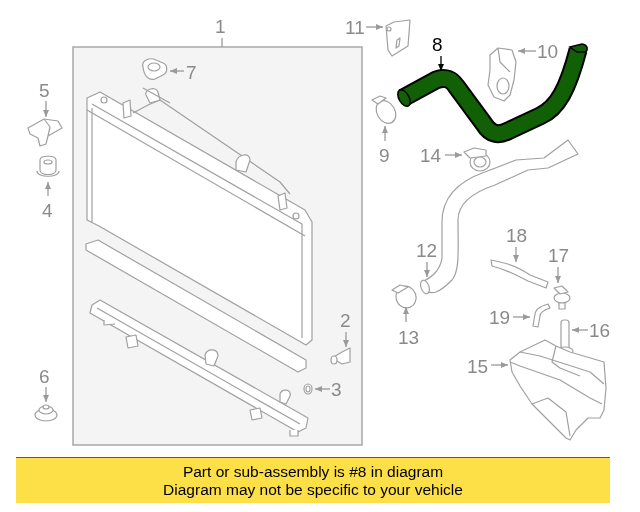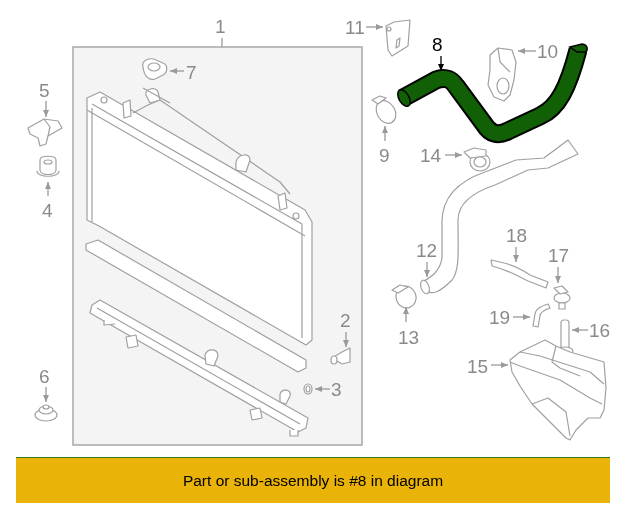--- a/index.html
+++ b/index.html
@@ -3,21 +3,21 @@
 <meta charset="utf-8">
 <style>
   html, body { margin:0; padding:0; background:#ffffff; }
   body { width:640px; height:512px; position:relative; overflow:hidden; font-family:"Liberation Sans", sans-serif; }
   #diagram { position:absolute; left:0; top:0; width:640px; height:512px; }
   .lbl { font-family:"Liberation Sans", sans-serif; font-size:19px; fill:#8a8a8a; }
   .lbl-active { fill:#000000; }
   .ln { stroke:#9a9a9a; stroke-width:1.3; fill:none; }
   .part { stroke:#a0a0a0; stroke-width:1.2; fill:#ffffff; stroke-linejoin:round; }
   .part-nofill { stroke:#a0a0a0; stroke-width:1.2; fill:none; stroke-linejoin:round; }
-  #banner { position:absolute; left:16px; top:457px; width:594px; height:45px; background:#eab308; border-top:1px solid #2f7a22; display:flex; flex-direction:column; align-items:center; justify-content:center; }
+  #banner { position:absolute; left:16px; top:457px; width:594px; height:45px; background:#fde047; border-top:1px solid #2f7a22; display:flex; flex-direction:column; align-items:center; justify-content:center; }
   #banner span { color:#000000; font-size:15.5px; line-height:18px; font-family:"Liberation Sans", sans-serif; }
 </style>
 </head>
 <body>
 
 <svg id="diagram" viewBox="0 0 640 512" xmlns="http://www.w3.org/2000/svg">
   <defs>
     <marker id="arr" markerWidth="8" markerHeight="8" refX="7" refY="4" orient="auto" markerUnits="userSpaceOnUse">
       <path d="M0,1 L7,4 L0,7 Z" fill="#9a9a9a"></path>
     </marker>
@@ -190,13 +190,14 @@
     <path class="part" d="M510,360 L520,352 L545,340 L556,346 L570,352 L604,362 L606,388 L604,410 L600,418 L588,418 L576,430 L570,440 L566,438 L548,420 L532,404 L520,386 L512,372 Z"></path>
     <path class="part-nofill" d="M520,352 L540,356 L590,372 L604,384"></path>
     <path class="part-nofill" d="M510,362 L520,366 L560,380 L590,398 L602,404"></path>
     <path class="part-nofill" d="M532,404 L548,398 L566,412 L570,436"></path>
     <path class="part-nofill" d="M556,346 L552,362 L560,368 L580,376"></path>
   </g>
 </svg>
 
 <div id="banner">
   <span>Part or sub-assembly is #8 in diagram</span>
+  <span>Diagram may not be specific to your vehicle</span>
 </div>
 
 </body></html>

